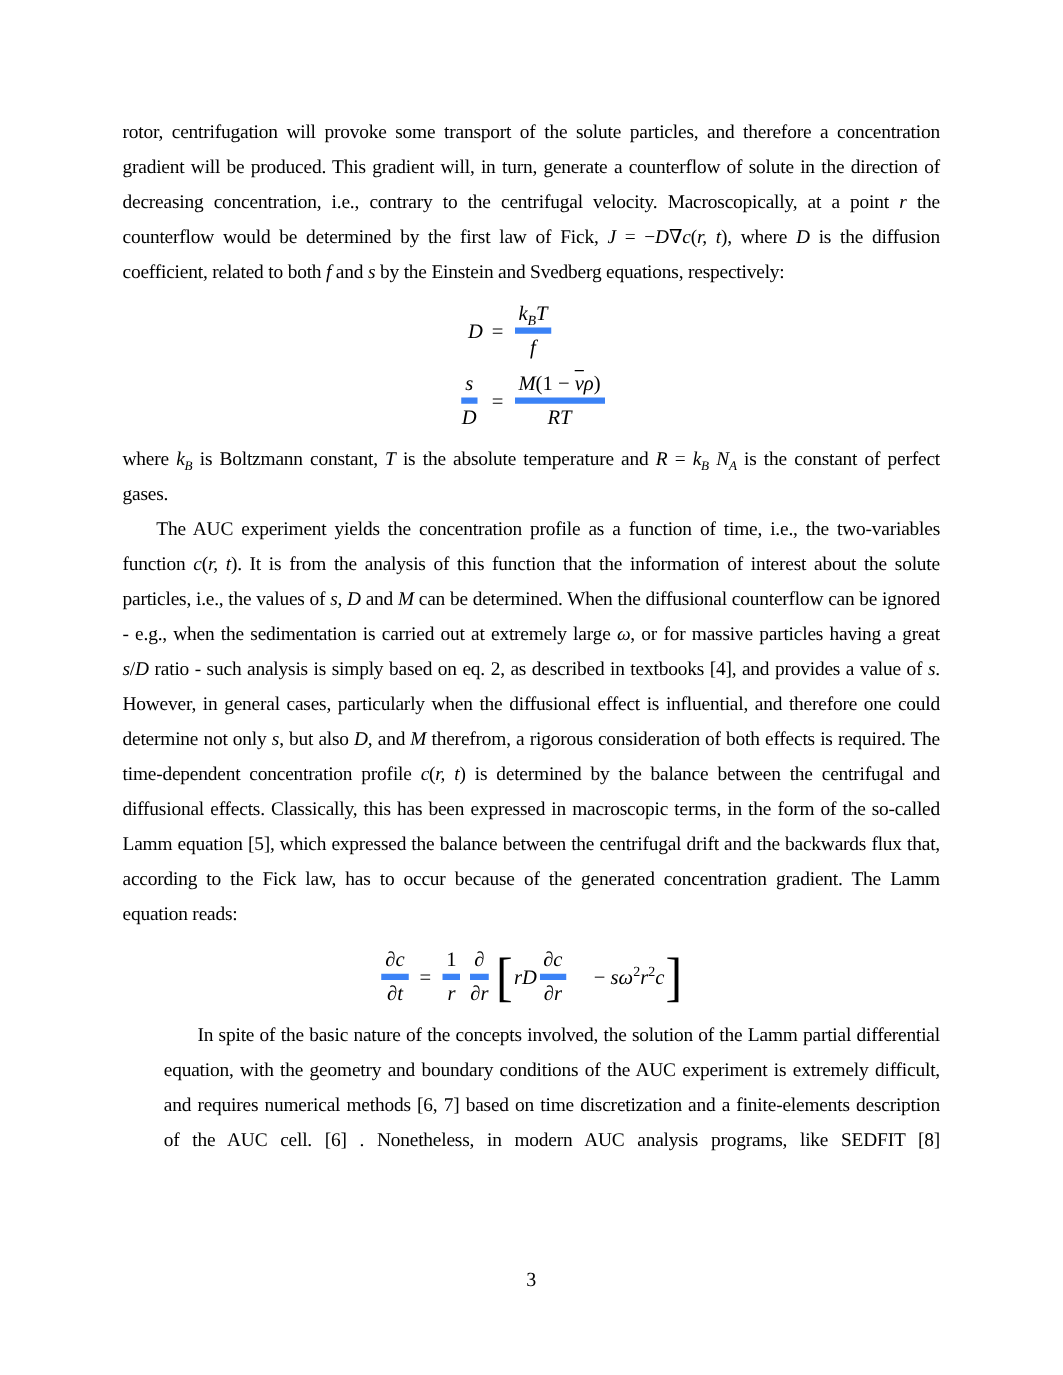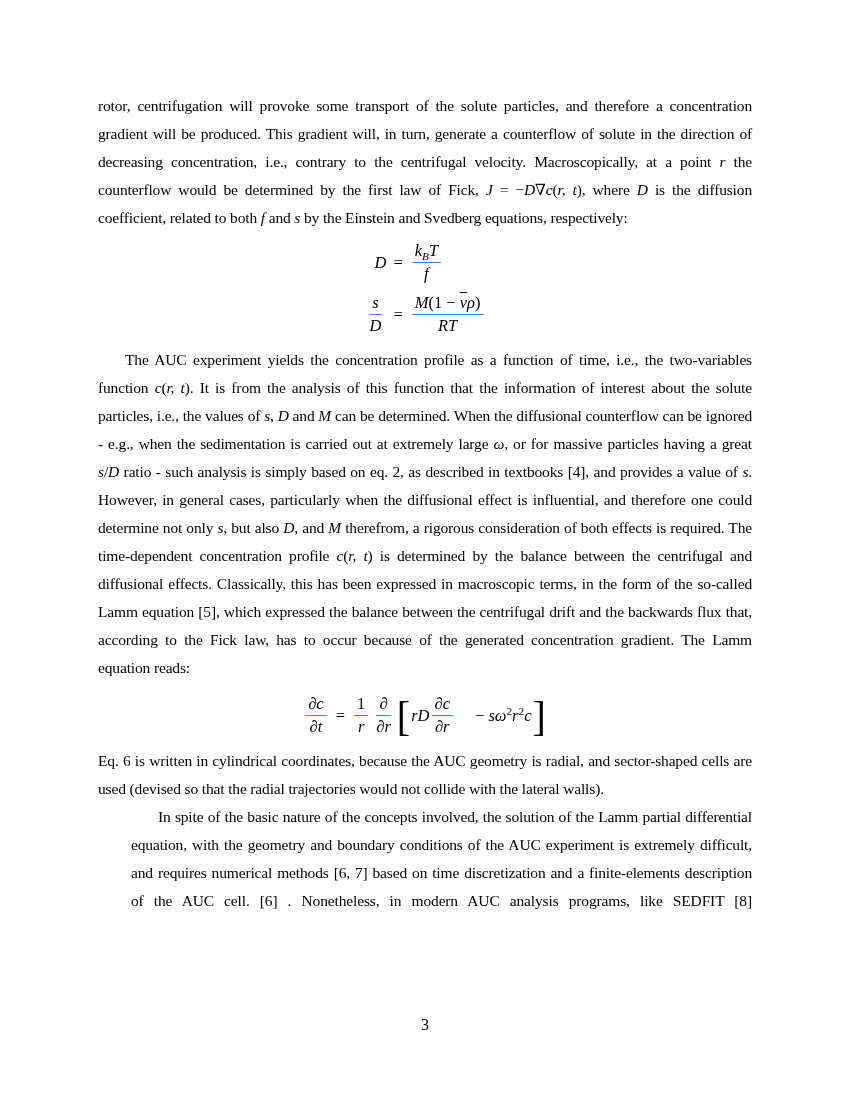--- a/index.html
+++ b/index.html
@@ -59,21 +59,21 @@
     line-height: 20px;
     text-align: center;
   }
   .frac {
     display: inline-flex;
     flex-direction: column;
     align-items: center;
     vertical-align: middle;
     margin: 0 2px;
   }
-  .frac .num { display: block; padding: 0 3px 1px 3px; border-bottom: 1px solid #3b82f6; white-space: nowrap; }
+  .frac .num { display: block; padding: 0 3px 1px 3px; border-bottom: 5px solid #3b82f6; white-space: nowrap; }
   .frac .den { display: block; padding: 1px 3px 0 3px; white-space: nowrap; }
   .term { white-space: nowrap; }
   .gap-s { margin-left: 3px; }
   .gap-m { margin-left: 20px; }
   .bigbr {
     display: inline-block;
     font-size: 40px;
     line-height: 0.9;
     transform: scaleY(1.08);
     font-weight: 400;
@@ -116,20 +116,21 @@
       </span>
       <span class="eq-rel">=</span>
       <span class="eq-rhs">
         <span class="frac">
           <span class="num"><i>M</i>(1 − <span class="ovl">v</span><i>ρ</i>)</span>
           <span class="den"><i>RT</i></span>
         </span>
       </span>
     </div>
 
+    <p class="para">where <i>k</i><sub>B</sub> is Boltzmann constant, <i>T</i> is the absolute temperature and <i>R</i> = <i>k</i><sub>B</sub> <i>N</i><sub>A</sub> is the constant of perfect gases.</p>
 
     <p class="para indent">The AUC experiment yields the concentration profile as a function of time, i.e., the two-variables function <i>c</i>(<i>r, t</i>). It is from the analysis of this function that the information of interest about the solute particles, i.e., the values of <i>s</i>, <i>D</i> and <i>M</i> can be determined. When the diffusional counterflow can be ignored - e.g., when the sedimentation is carried out at extremely large <i>ω</i>, or for massive particles having a great <i>s</i>/<i>D</i> ratio - such analysis is simply based on eq. 2, as described in textbooks [4], and provides a value of <i>s</i>. However, in general cases, particularly when the diffusional effect is influential, and therefore one could determine not only <i>s</i>, but also <i>D</i>, and <i>M</i> therefrom, a rigorous consideration of both effects is required. The time-dependent concentration profile <i>c</i>(<i>r, t</i>) is determined by the balance between the centrifugal and diffusional effects. Classically, this has been expressed in macroscopic terms, in the form of the so-called Lamm equation [5], which expressed the balance between the centrifugal drift and the backwards flux that, according to the Fick law, has to occur because of the generated concentration gradient. The Lamm equation reads:</p>
 
     <div class="eq-row">
       <span class="frac">
         <span class="num">∂<i>c</i></span>
         <span class="den">∂<i>t</i></span>
       </span>
       <span class="eq-rel">=</span>
       <span class="frac">
@@ -143,20 +144,19 @@
       <span class="bigbr gap-s">[</span>
       <span class="term"><i>rD</i></span>
       <span class="frac">
         <span class="num">∂<i>c</i></span>
         <span class="den">∂<i>r</i></span>
       </span>
       <span class="term gap-m">− <i>sω</i><sup>2</sup><i>r</i><sup>2</sup><i>c</i></span>
       <span class="bigbr">]</span>
     </div>
 
-    <p class="para">Eq. 6 is written in cylindrical coordinates, because the AUC geometry is radial, and sector-shaped cells are used (devised so that the radial trajectories would not collide with the lateral walls).</p>
 
     <p class="para indent cont-last">In spite of the basic nature of the concepts involved, the solution of the Lamm partial differential equation, with the geometry and boundary conditions of the AUC experiment is extremely difficult, and requires numerical methods [6, 7] based on time discretization and a finite-elements description of the AUC cell. [6] . Nonetheless, in modern AUC analysis programs, like SEDFIT [8]</p>
 
   </div>
 
   <div class="page-number">3</div>
 </div>
 
 </body></html>

